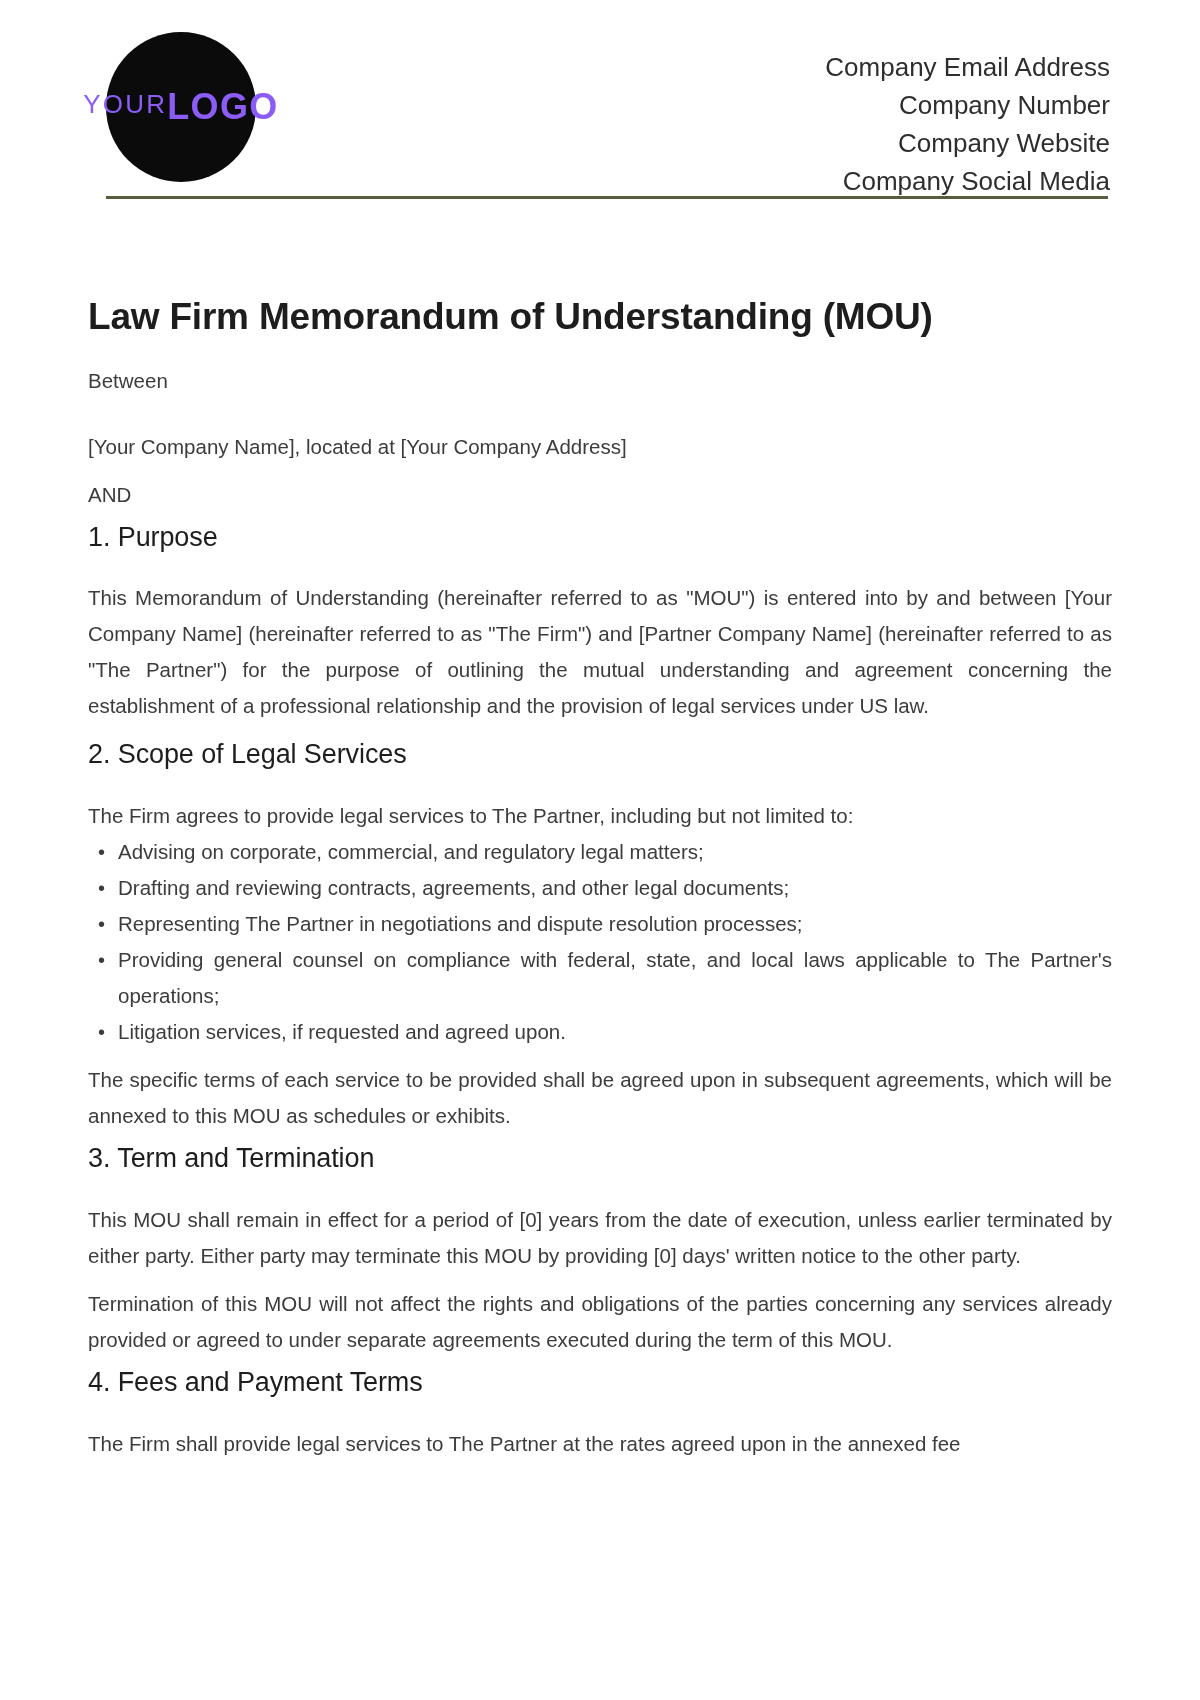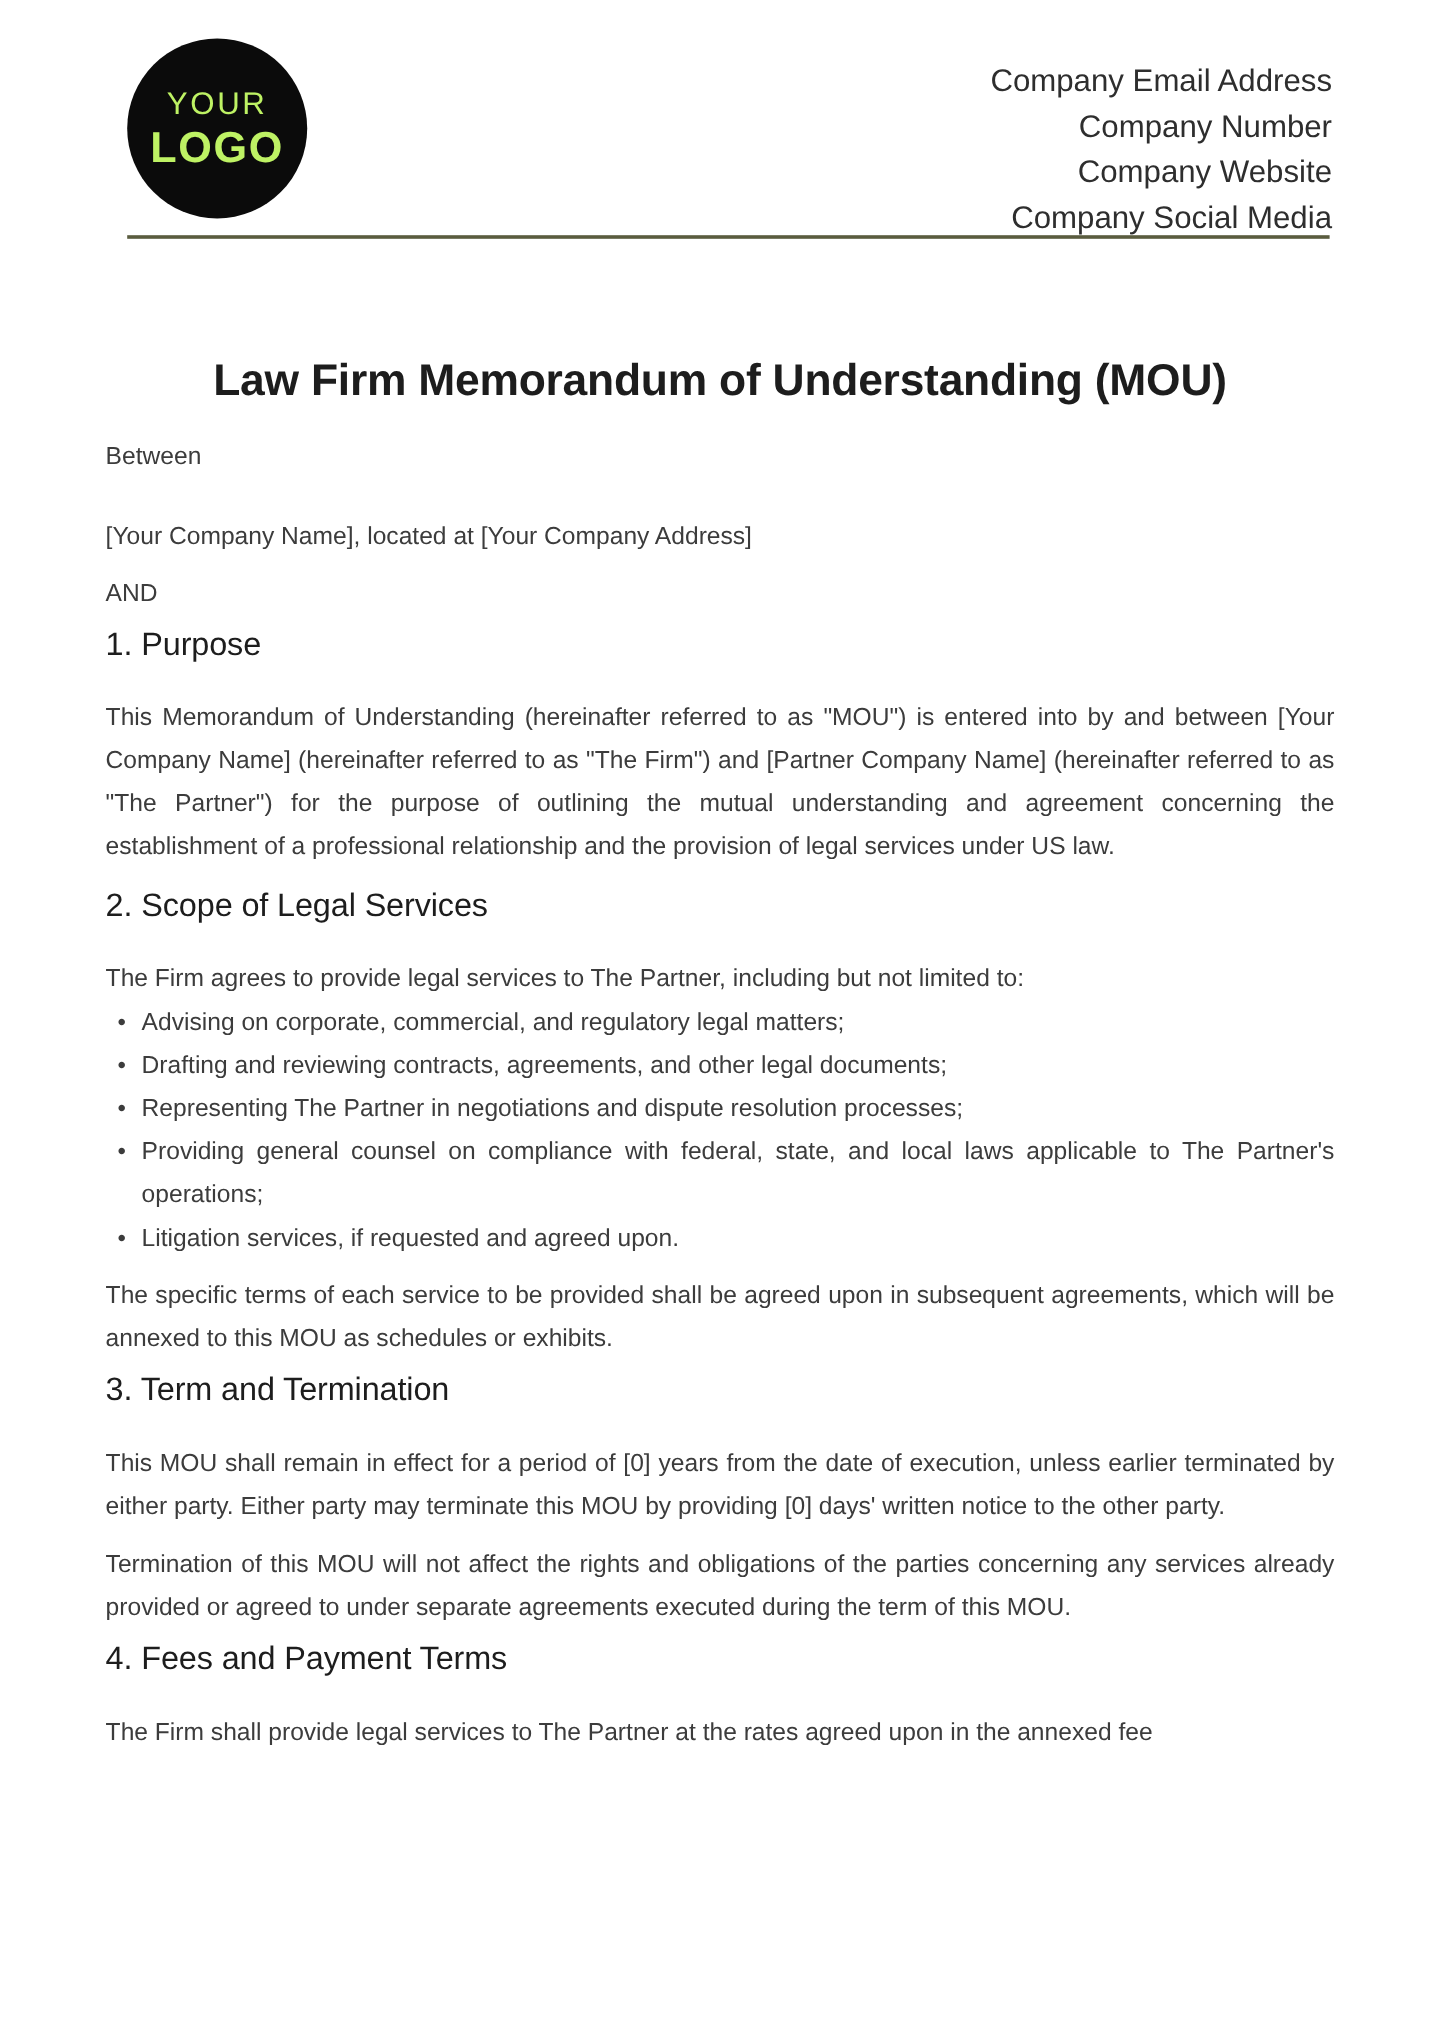--- a/index.html
+++ b/index.html
@@ -32,23 +32,22 @@
     justify-content: space-between;
     padding-top: 32px;
     height: 170px;
     box-sizing: border-box;
   }
   .logo-badge {
     width: 150px;
     height: 150px;
     border-radius: 50%;
     background: #0b0b0b;
-    color: #bef264;
+    color: #8b5cf6;
     display: flex;
-    flex-direction: column;
     align-items: center;
     justify-content: center;
     line-height: 1;
     margin-left: 18px;
     flex: none;
   }
   .logo-badge .logo-top {
     font-size: 26px;
     letter-spacing: 2.2px;
     font-weight: 400;
@@ -77,21 +76,21 @@
   }
 
   
   .doc {
     padding-top: 96px;
   }
   .doc-title {
     font-size: 37px;
     font-weight: 700;
     color: #1d1d1d;
-    text-align: center;
+    text-align: left;
     letter-spacing: -0.2px;
     margin: 0 0 24px 0;
     line-height: 1.18;
   }
   .para {
     font-size: 20.5px;
     line-height: 36px;
     color: #3c3c3c;
     margin: 12px 0 14px 0;
     text-align: justify;

